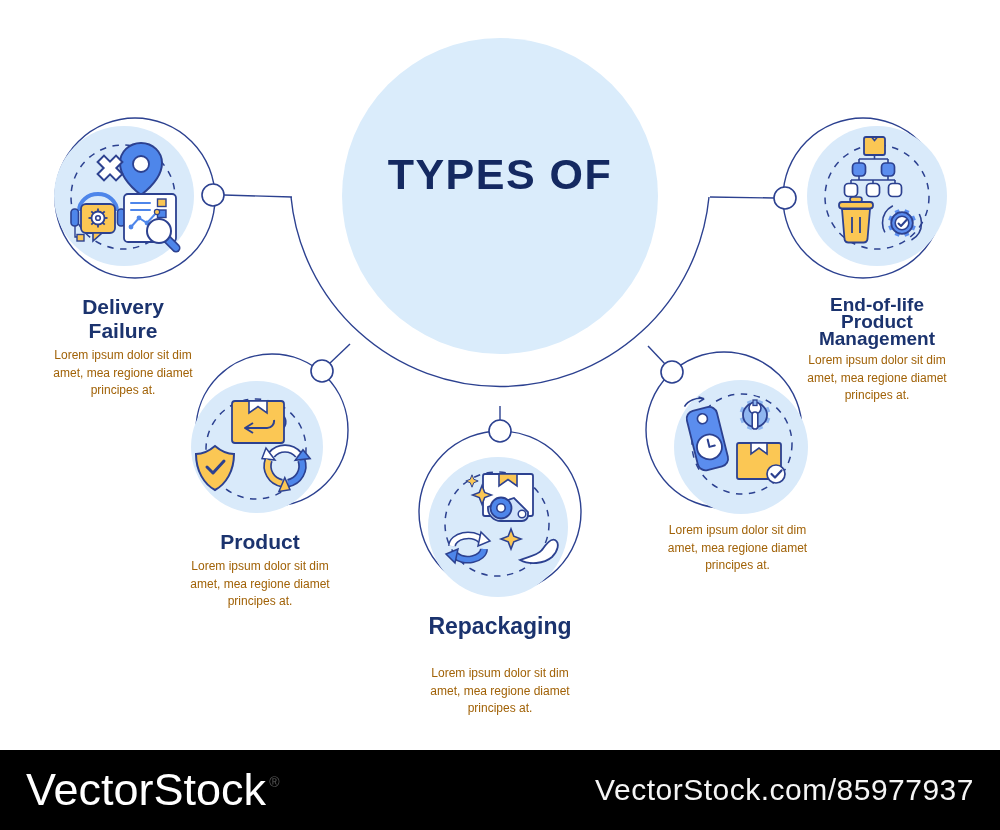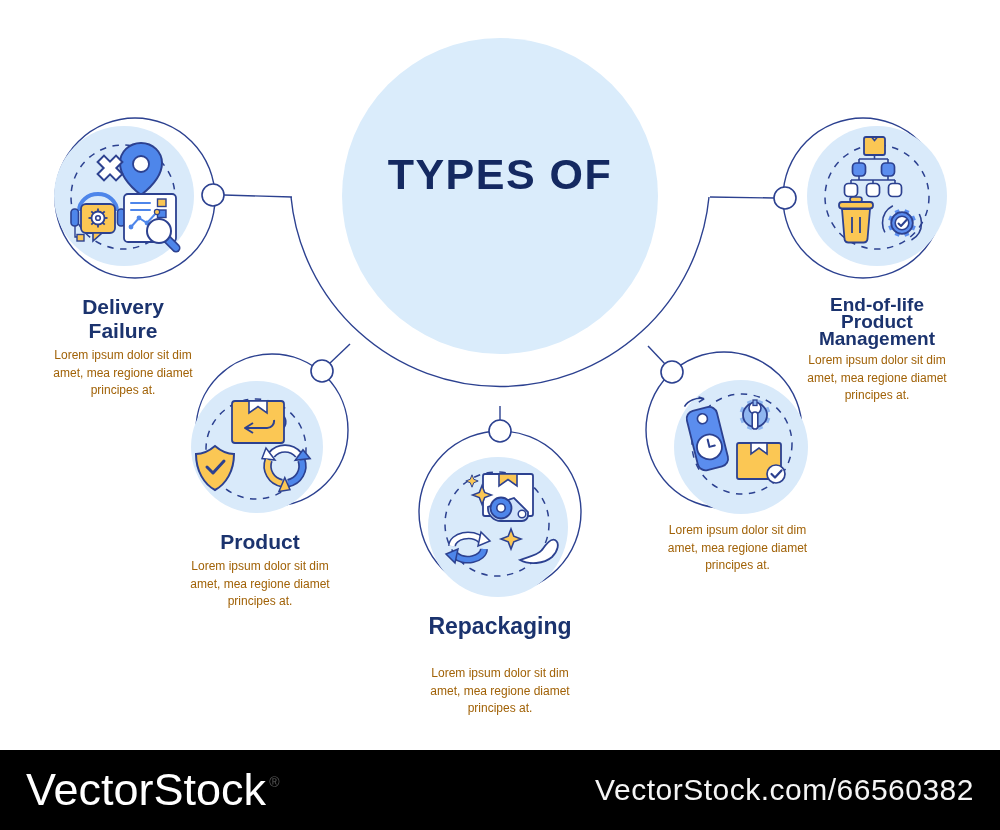--- a/index.html
+++ b/index.html
@@ -330,16 +330,16 @@
   </div>
   <div class="node-desc">
     <div>Lorem ipsum dolor sit dim</div>
     <div>amet, mea regione diamet</div>
     <div>principes at.</div>
   </div>
 </div>
 
 <div class="watermark-bar">
   <div class="brand"><span>VectorStock</span><span class="reg">®</span></div>
-  <div class="site-url">VectorStock.com/66560382</div>
+  <div class="site-url">VectorStock.com/85977937</div>
 </div>
 
 </div>
 
 </body></html>

